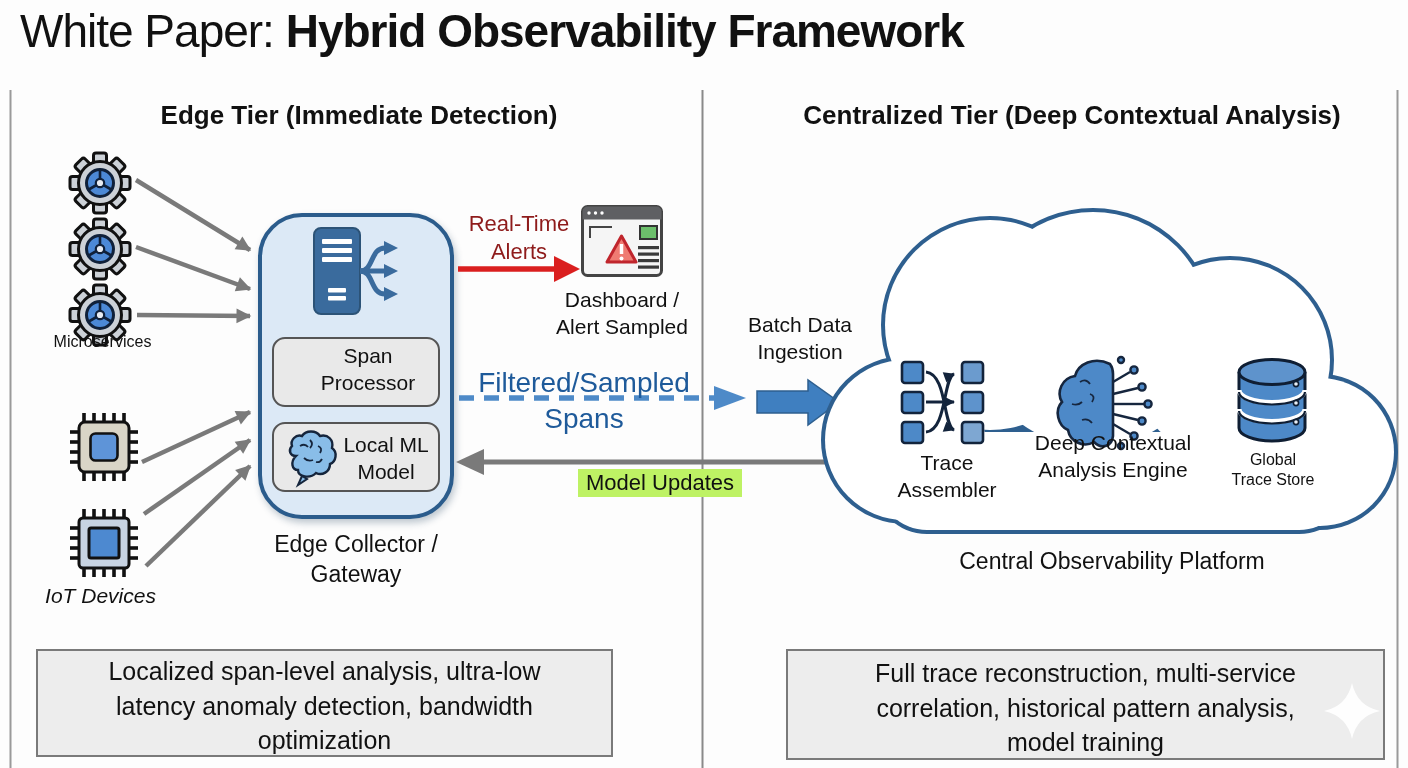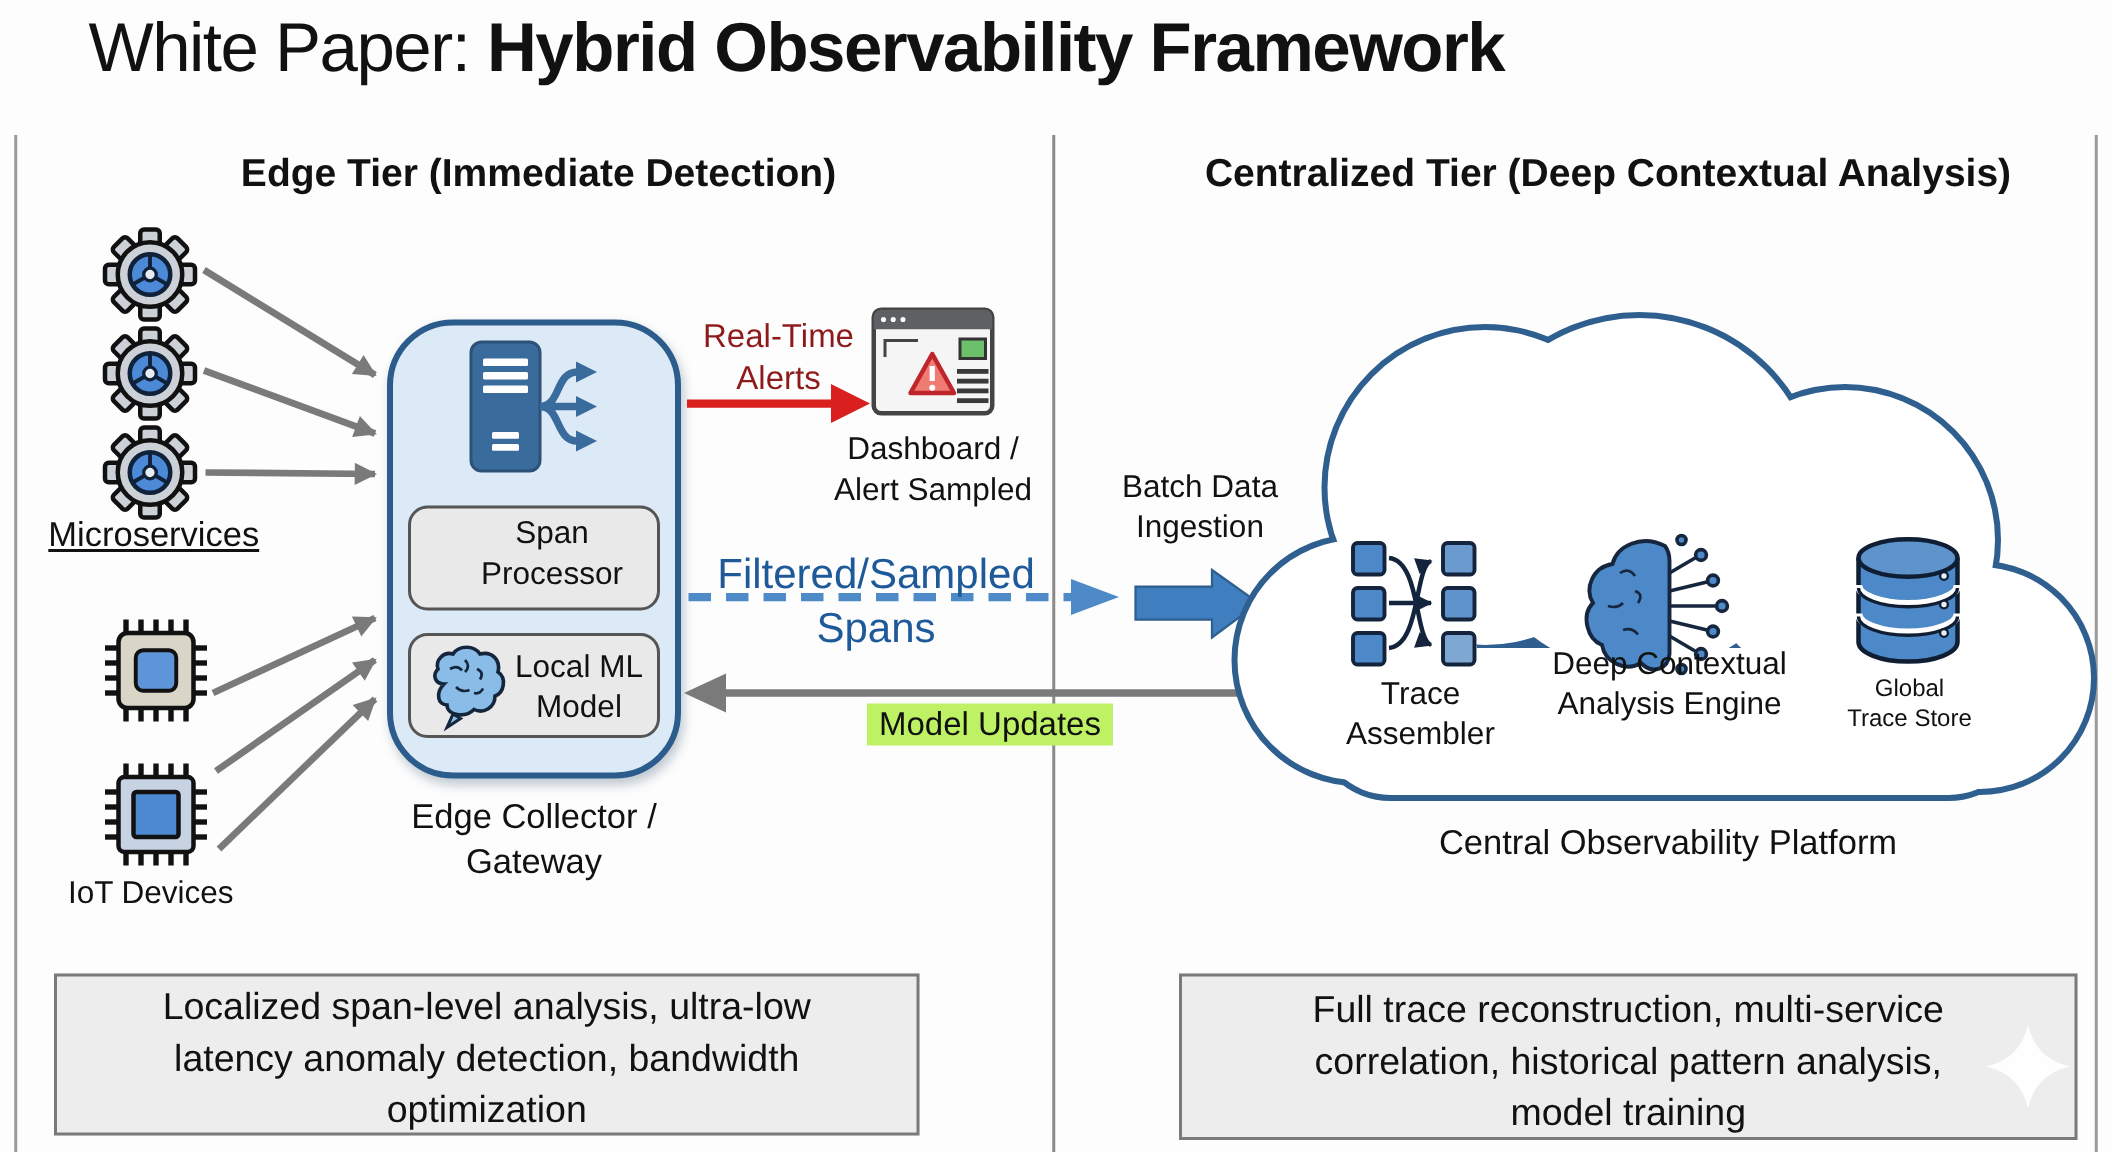--- a/index.html
+++ b/index.html
@@ -5,30 +5,30 @@
   html,body{margin:0;padding:0;background:#fff;font-family:"Liberation Sans",sans-serif;color:#111;}
   #stage{position:relative;width:1408px;height:768px;background:#fdfdfd;overflow:hidden;}
   .layer{position:absolute;inset:0;}
   .boxes{z-index:1;}
   .gfx{z-index:2;}
   .textlayer{z-index:3;pointer-events:none;}
   .sparklelayer{z-index:4;pointer-events:none;}
 
   .txt{position:absolute;white-space:pre-line;text-align:center;line-height:1.27;color:#111;}
 
-  .title{position:absolute;left:20px;top:4px;font-size:46px;letter-spacing:-1px;white-space:nowrap;margin-left:39px;}
+  .title{position:absolute;left:20px;top:4px;font-size:46px;letter-spacing:-1px;white-space:nowrap;}
   .title .pre{font-weight:400;}
   .title .emph{font-weight:700;}
 
   .hdr{font-weight:700;font-size:26px;line-height:1.1;}
   #edge-header{left:15px;top:101px;width:688px;}
   #central-header{left:744px;top:101px;width:656px;}
 
-  #microservices-label{left:20px;top:342px;width:165px;font-size:23px;text-decoration:underline;}
-  #iot-label{left:18px;top:583px;width:165px;font-size:21px;}
+  #microservices-label{left:20px;top:332px;width:165px;font-size:16px;}
+  #iot-label{left:18px;top:583px;width:165px;font-size:21px;font-style:italic;}
 
   .collector-box{position:absolute;left:258px;top:213px;width:196px;height:306px;border:4px solid #2b5c8c;border-radius:44px;background:#dce9f6;box-shadow:2px 4px 7px rgba(30,60,90,.28);box-sizing:border-box;}
   .innerbox{position:absolute;background:#e9e9e9;border:2px solid #555;border-radius:13px;box-sizing:border-box;}
   #span-box{left:272px;top:337px;width:168px;height:70px;}
   #ml-box{left:272px;top:422px;width:168px;height:70px;}
 
   #span-label{left:272px;top:343px;width:192px;font-size:21px;}
   #ml-label{left:330px;top:432px;width:112px;font-size:21px;}
   #collector-caption{left:256px;top:530px;width:200px;font-size:23px;line-height:1.3;}
 

